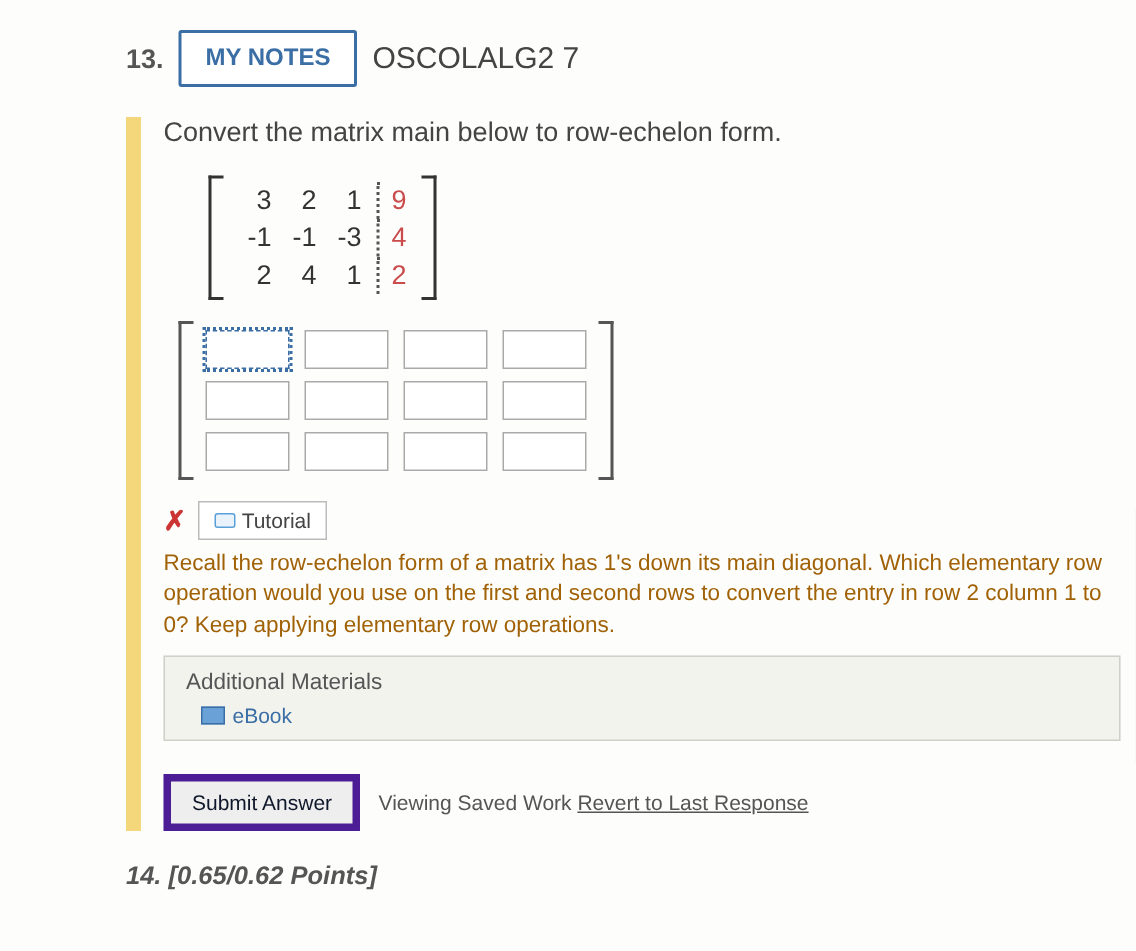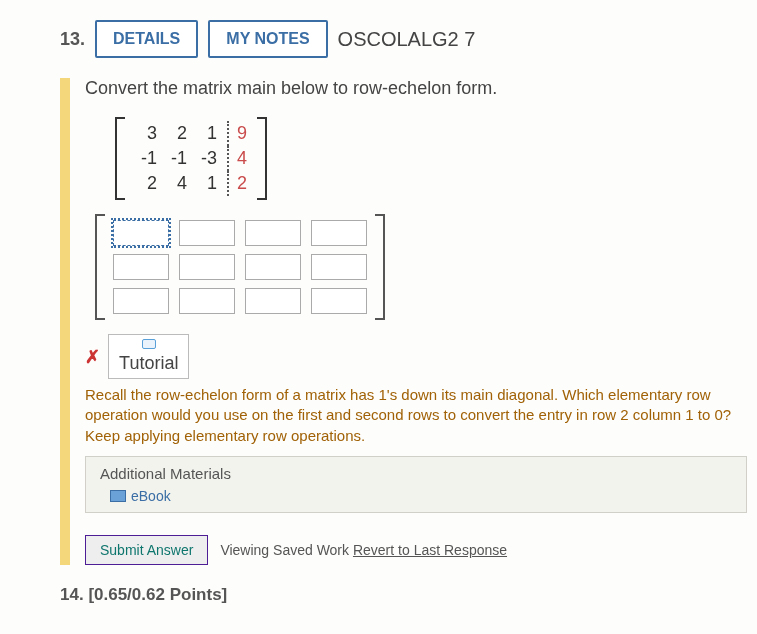--- a/index.html
+++ b/index.html
@@ -6,21 +6,21 @@
   body {
     margin: 0;
     font-family: Arial, Helvetica, sans-serif;
     background: #f5f0e8;
     color: #333;
     width: 757px;
     height: 634px;
     overflow: hidden;
   }
   .page {
-    padding: 20px 10px 10px 60px;
+    padding: 20px 10px 10px 84px;
     background: #fdfdfb;
     height:100%;
   }
   .q-header {
     display: flex;
     align-items: center;
     gap: 10px;
     margin-bottom: 20px;
     flex-wrap:nowrap;
   }
@@ -84,24 +84,23 @@
     border: 1px dashed #3a6ea5;
     outline: 2px dotted #3a6ea5;
   }
   .feedback-row { display:flex; align-items:center; gap:8px; margin-top:4px;}
   .x-mark { color:#cc3333; font-weight:bold; font-size:18px;}
   .tutorial-btn {
     border:1px solid #bbb;
     background:#fff;
     color:#444;
     padding:4px 10px;
-    font-size:18px;
+    font-size:14px;
     display:inline-flex; align-items:center; gap:4px;
     cursor:pointer;
-    flex-direction:column;
   }
   .tut-icon {
     display:inline-block; width:14px; height:10px;
     border:1px solid #5aa0d8; border-radius:2px;
     position:relative; background:#eaf3fb;
   }
   .hint {
     color:#a16207;
     font-size:15px;
     margin-top:6px;
@@ -112,38 +111,37 @@
     background:#f3f3ee;
     padding:8px 14px;
     margin-top:10px;
   }
   .add-mat-title{ font-weight:normal; font-size:15px; color:#555;}
   .ebook-row { display:flex; align-items:center; gap:5px; margin-top:6px; padding-left:10px;}
   .ebook-icon { width:16px; height:12px; background:#6aa2d8; border:1px solid #3a6ea5; position:relative;}
   .ebook-label { color:#3a6ea5; font-size:14px; cursor:pointer;}
   .submit-row { display:flex; align-items:center; gap:12px; margin-top:22px;}
   .submit-btn {
-    border:1px solid #4c1d95;
+    border:5px solid #4c1d95;
     background:#eee;
-    color:#0f766e;
+    color:#0f172a;
     padding:6px 14px;
     font-size:14px;
   }
   .saved-work { font-size:14px; color:#555;}
   .saved-work .revert { text-decoration: underline; cursor:pointer;text-align:center;}
-  .next-q { margin-top:20px; font-weight:bold; font-size:17px; color:#555;}
+  .next-q { margin-top:20px; font-weight:bold; font-size:17px; color:#555;font-style:italic;}
 </style>
 </head>
 <body>
 
 <div class="page">
 
   <div class="q-header">
     <span class="q-num">13.</span>
-    <button class="btn-outline">DETAILS</button>
     <button class="btn-outline">MY NOTES</button>
     <span class="source">OSCOLALG2 7</span>
   </div>
 
   <div class="body-area">
 
     <div class="prompt">Convert the matrix main below to row-echelon form.</div>
 
     <div class="matrix-display">
       <div class="bracket-l"></div>

